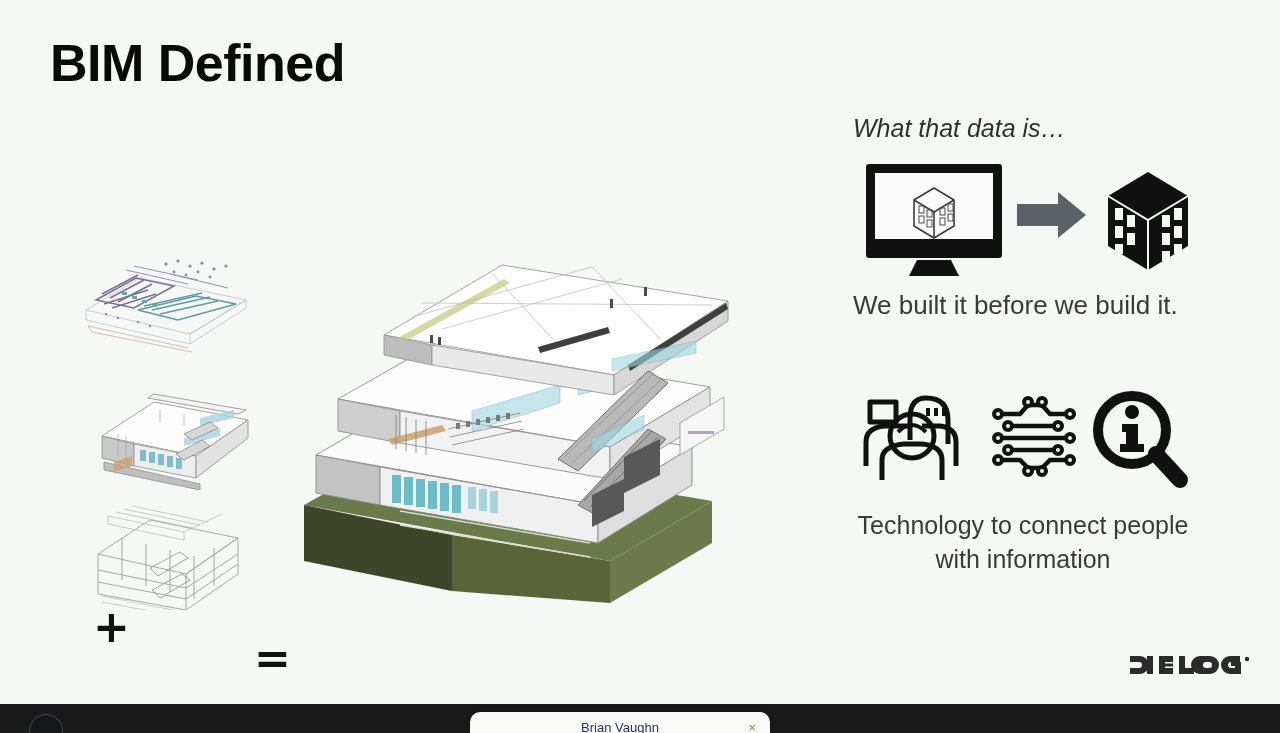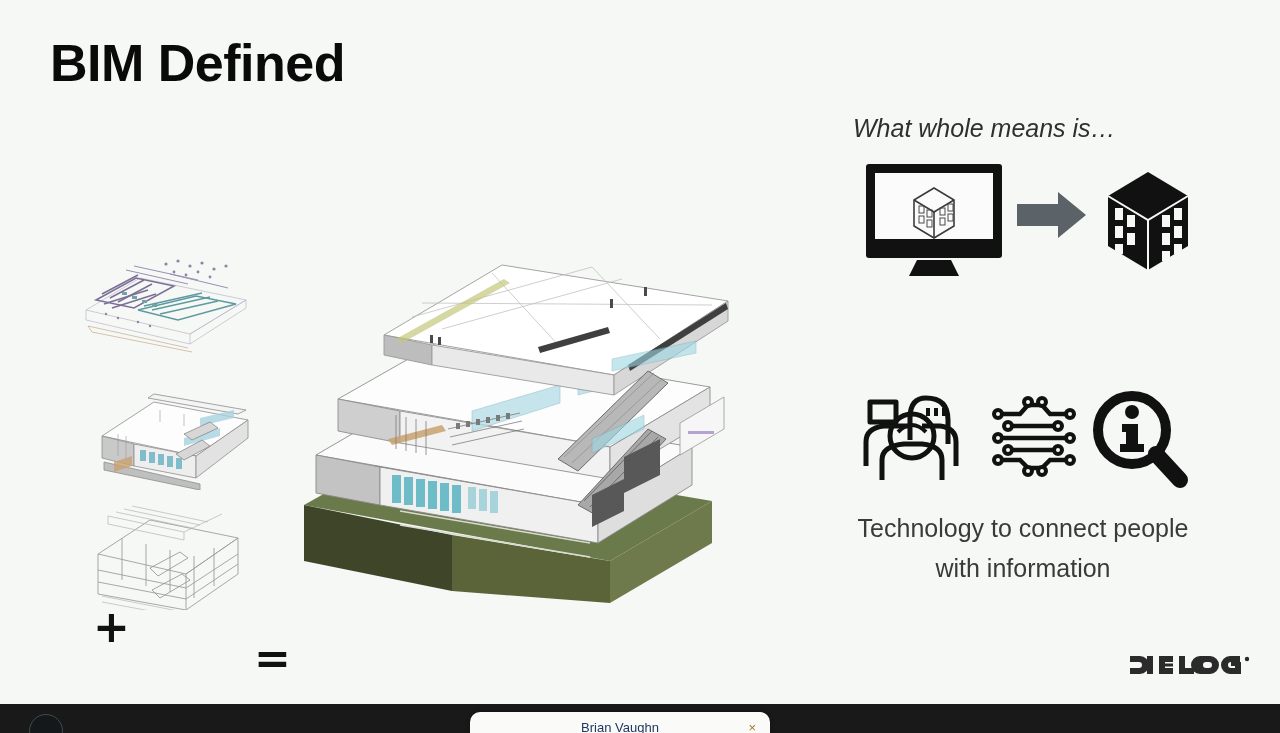--- a/index.html
+++ b/index.html
@@ -57,21 +57,21 @@
     position: absolute; left: 853px; top: 114px;
     font-size: 25px; font-style: italic; color: #2f2f2f;
   }
   .rc-caption1 {
     position: absolute; left: 853px; top: 290px;
     font-size: 26px; color: #3a3a3a; white-space: nowrap;
   }
   .rc-caption2 {
     position: absolute; left: 853px; top: 508px;
     width: 340px; text-align: center;
-    font-size: 25px; line-height: 40px; color: #3a3a3a;
+    font-size: 25px; line-height: 34px; color: #3a3a3a;
   }
   .icon-row-1 { position: absolute; left: 862px; top: 160px; width: 330px; height: 118px; }
   .icon-row-2 { position: absolute; left: 860px; top: 388px; width: 330px; height: 100px; }
 
   .logo {
     position: absolute; right: 28px; bottom: 26px;
     height: 26px;
   }
 
   
@@ -367,21 +367,21 @@
       </g>
 
       <g stroke="#8a8a8a" stroke-width="0.7" fill="#f6f6f6">
         <path d="M388 180 L432 154 L432 186 L388 212 Z"></path>
       </g>
       <g fill="#9b7fc0" opacity="0.7">
         <rect x="396" y="188" width="26" height="3"></rect>
       </g>
     </svg>
 
-    <div class="rc-heading">What whole means is…</div>
+    <div class="rc-heading">What that data is…</div>
 
     <svg class="icon-row-1" viewBox="0 0 330 118">
 
       <g>
         <rect x="4" y="4" width="136" height="94" rx="3" fill="#111111"></rect>
         <rect x="13" y="13" width="118" height="66" fill="#fbfbfb"></rect>
         <path d="M52 40 L72 28 L92 40 L92 66 L72 78 L52 66 Z" fill="none" stroke="#3c3c3c" stroke-width="1.6"></path>
         <path d="M52 40 L72 52 L92 40" fill="none" stroke="#3c3c3c" stroke-width="1.6"></path>
         <path d="M72 52 L72 78" fill="none" stroke="#3c3c3c" stroke-width="1.6"></path>
         <g fill="none" stroke="#4a4a4a" stroke-width="1">
@@ -414,20 +414,21 @@
           <rect x="300" y="55" width="8" height="12"></rect>
             <rect x="312" y="48" width="8" height="12"></rect>
           <rect x="300" y="73" width="8" height="12"></rect>
             <rect x="312" y="66" width="8" height="12"></rect>
           <rect x="300" y="91" width="8" height="10"></rect>
             <rect x="312" y="84" width="8" height="10"></rect>
         </g>
       </g>
     </svg>
 
+    <div class="rc-caption1">We built it before we build it.</div>
 
     <svg class="icon-row-2" viewBox="0 0 330 100">
 
       <g fill="none" stroke="#111111" stroke-width="5" stroke-linejoin="round">
         <path d="M10 14 L36 14 L36 34 L10 34 Z"></path>
         <path d="M6 78 L6 54 Q6 40 24 38 L48 38"></path>
         <path d="M66 10 Q88 10 88 32 L88 56"></path>
         <path d="M66 10 Q50 10 50 30 L50 52"></path>
         <path d="M96 78 L96 54 Q96 40 80 38 L62 38"></path>
         <circle cx="52" cy="48" r="22"></circle>

